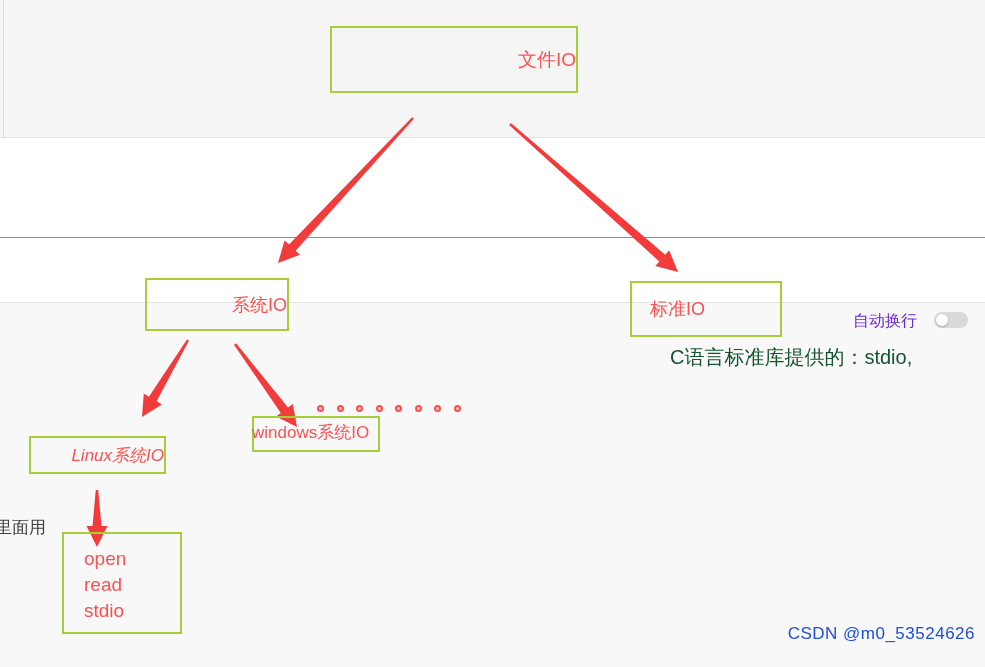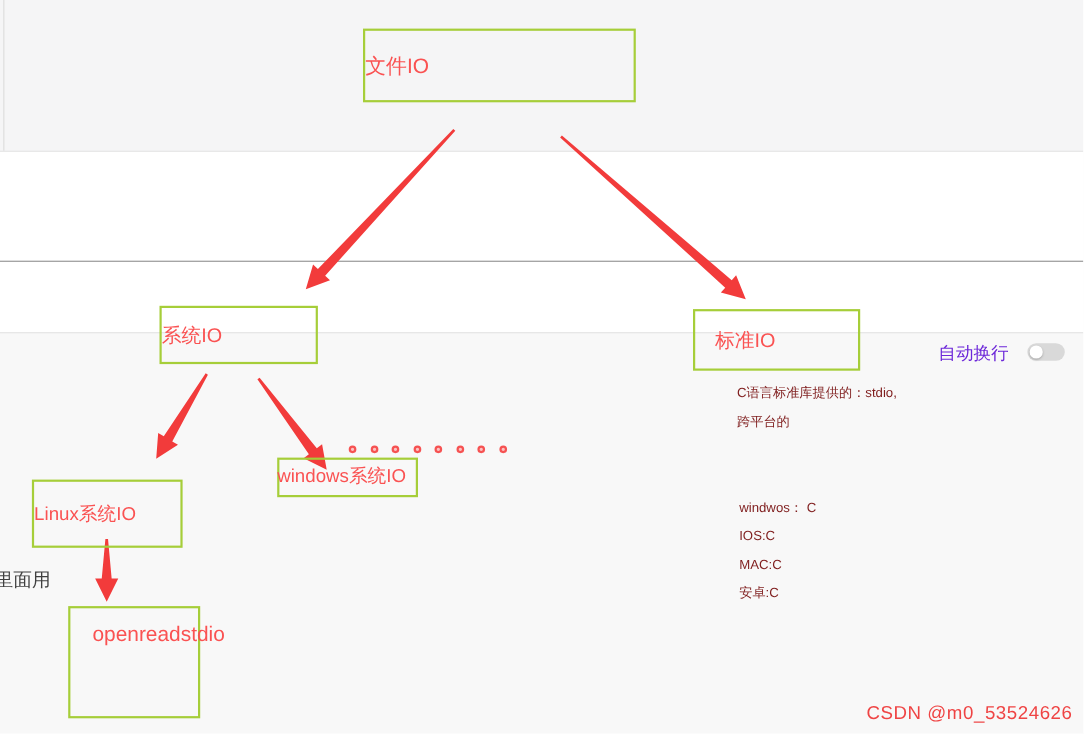--- a/index.html
+++ b/index.html
@@ -13,50 +13,50 @@
   .band-top-leftline{position:absolute;left:3px;top:0;width:1px;height:137px;background:#dcdcdc;}
   .rule-mid{position:absolute;left:0;top:237px;width:985px;height:1px;background:#8f8f8f;}
   .band-bottom{position:absolute;left:0;top:302px;width:985px;height:365px;background:#f8f8f8;border-top:1px solid #e3e3e3;}
 
   
   #arrows{position:absolute;left:0;top:0;width:985px;height:667px;z-index:2;}
 
   
   .node{
     position:absolute;z-index:3;border:2px solid #a6ce39;box-sizing:border-box;
-    color:#fa5252;display:flex;align-items:center;justify-content:flex-start;
+    color:#fa5252;display:flex;align-items:center;justify-content:flex-end;
     background:transparent;
   }
   .node-file-io{left:330px;top:26px;width:248px;height:67px;font-size:19px;}
   .node-system-io{left:145px;top:278px;width:144px;height:53px;font-size:18px;}
   .node-std-io{left:630px;top:281px;width:152px;height:56px;font-size:18px;justify-content:flex-start;padding-left:18px;}
-  .node-linux-io{left:29px;top:436px;width:137px;height:62px;font-size:17px;}
+  .node-linux-io{left:29px;top:436px;width:137px;height:38px;font-size:17px;font-style:italic;}
   .node-windows-io{left:252px;top:416px;width:128px;height:36px;font-size:17px;}
   .node-windows-io .overflow-label{position:absolute;left:-2px;bottom:6px;white-space:nowrap;}
-  .node-open{left:62px;top:551px;width:120px;height:102px;font-size:19px;
-    flex-direction:row;align-items:flex-start;justify-content:flex-start;
+  .node-open{left:62px;top:532px;width:120px;height:102px;font-size:19px;
+    flex-direction:column;align-items:flex-start;justify-content:flex-start;
     padding:12px 0 0 20px;line-height:26px;}
 
   
-  .note{position:absolute;z-index:3;color:#7f1d1d;font-size:12px;line-height:26px;white-space:nowrap;}
+  .note{position:absolute;z-index:3;color:#14532d;font-size:20px;line-height:26px;white-space:nowrap;}
   .note-1{left:670px;top:344px;}
   .note-2{left:672px;top:448px;}
 
   
   .dots{position:absolute;left:317px;top:405px;z-index:3;display:flex;gap:12.5px;}
   .dots .dot{width:7px;height:7px;border-radius:50%;box-sizing:border-box;border:2px solid #f65252;background:#fcc3c3;}
 
   
   .wrap-label{position:absolute;left:853px;top:311px;font-size:16px;color:#6d28d9;z-index:3;}
   .toggle{position:absolute;left:934px;top:312px;width:34px;height:16px;border-radius:8px;background:#d9d9d9;z-index:3;cursor:pointer;}
   .toggle .knob{position:absolute;left:2px;top:2px;width:12px;height:12px;border-radius:50%;background:#ffffff;box-shadow:0 1px 2px rgba(0,0,0,.25);}
 
   
   .left-cropped{position:absolute;left:-5px;top:516px;font-size:17px;color:#3f3f3f;z-index:3;}
-  .watermark{position:absolute;right:10px;top:639px;font-size:17px;color:#ef4444;z-index:3;letter-spacing:.5px;}
+  .watermark{position:absolute;right:10px;top:624px;font-size:17px;color:#1d4ed8;z-index:3;letter-spacing:.5px;}
 </style>
 </head>
 <body>
 
 <div id="canvas">
 
   <div class="band-top"></div>
   <div class="band-top-leftline"></div>
   <div class="rule-mid"></div>
   <div class="band-bottom"></div>
@@ -101,29 +101,22 @@
       <span class="dot"></span>
       <span class="dot"></span>
       <span class="dot"></span>
       <span class="dot"></span>
       <span class="dot"></span>
       <span class="dot"></span>
     </div>
 
   <div class="note note-1">
     <div>C语言标准库提供的：stdio,</div>
-    <div>跨平台的</div>
   </div>
 
-  <div class="note note-2">
-    <div>windwos： C</div>
-    <div>IOS:C</div>
-    <div>MAC:C</div>
-    <div>安卓:C</div>
-  </div>
 
   <div class="wrap-label">自动换行</div>
   <div class="toggle">
     <div class="knob"></div>
   </div>
 
   <div class="left-cropped">里面用</div>
 
   <div class="watermark">CSDN @m0_53524626</div>
 </div>

